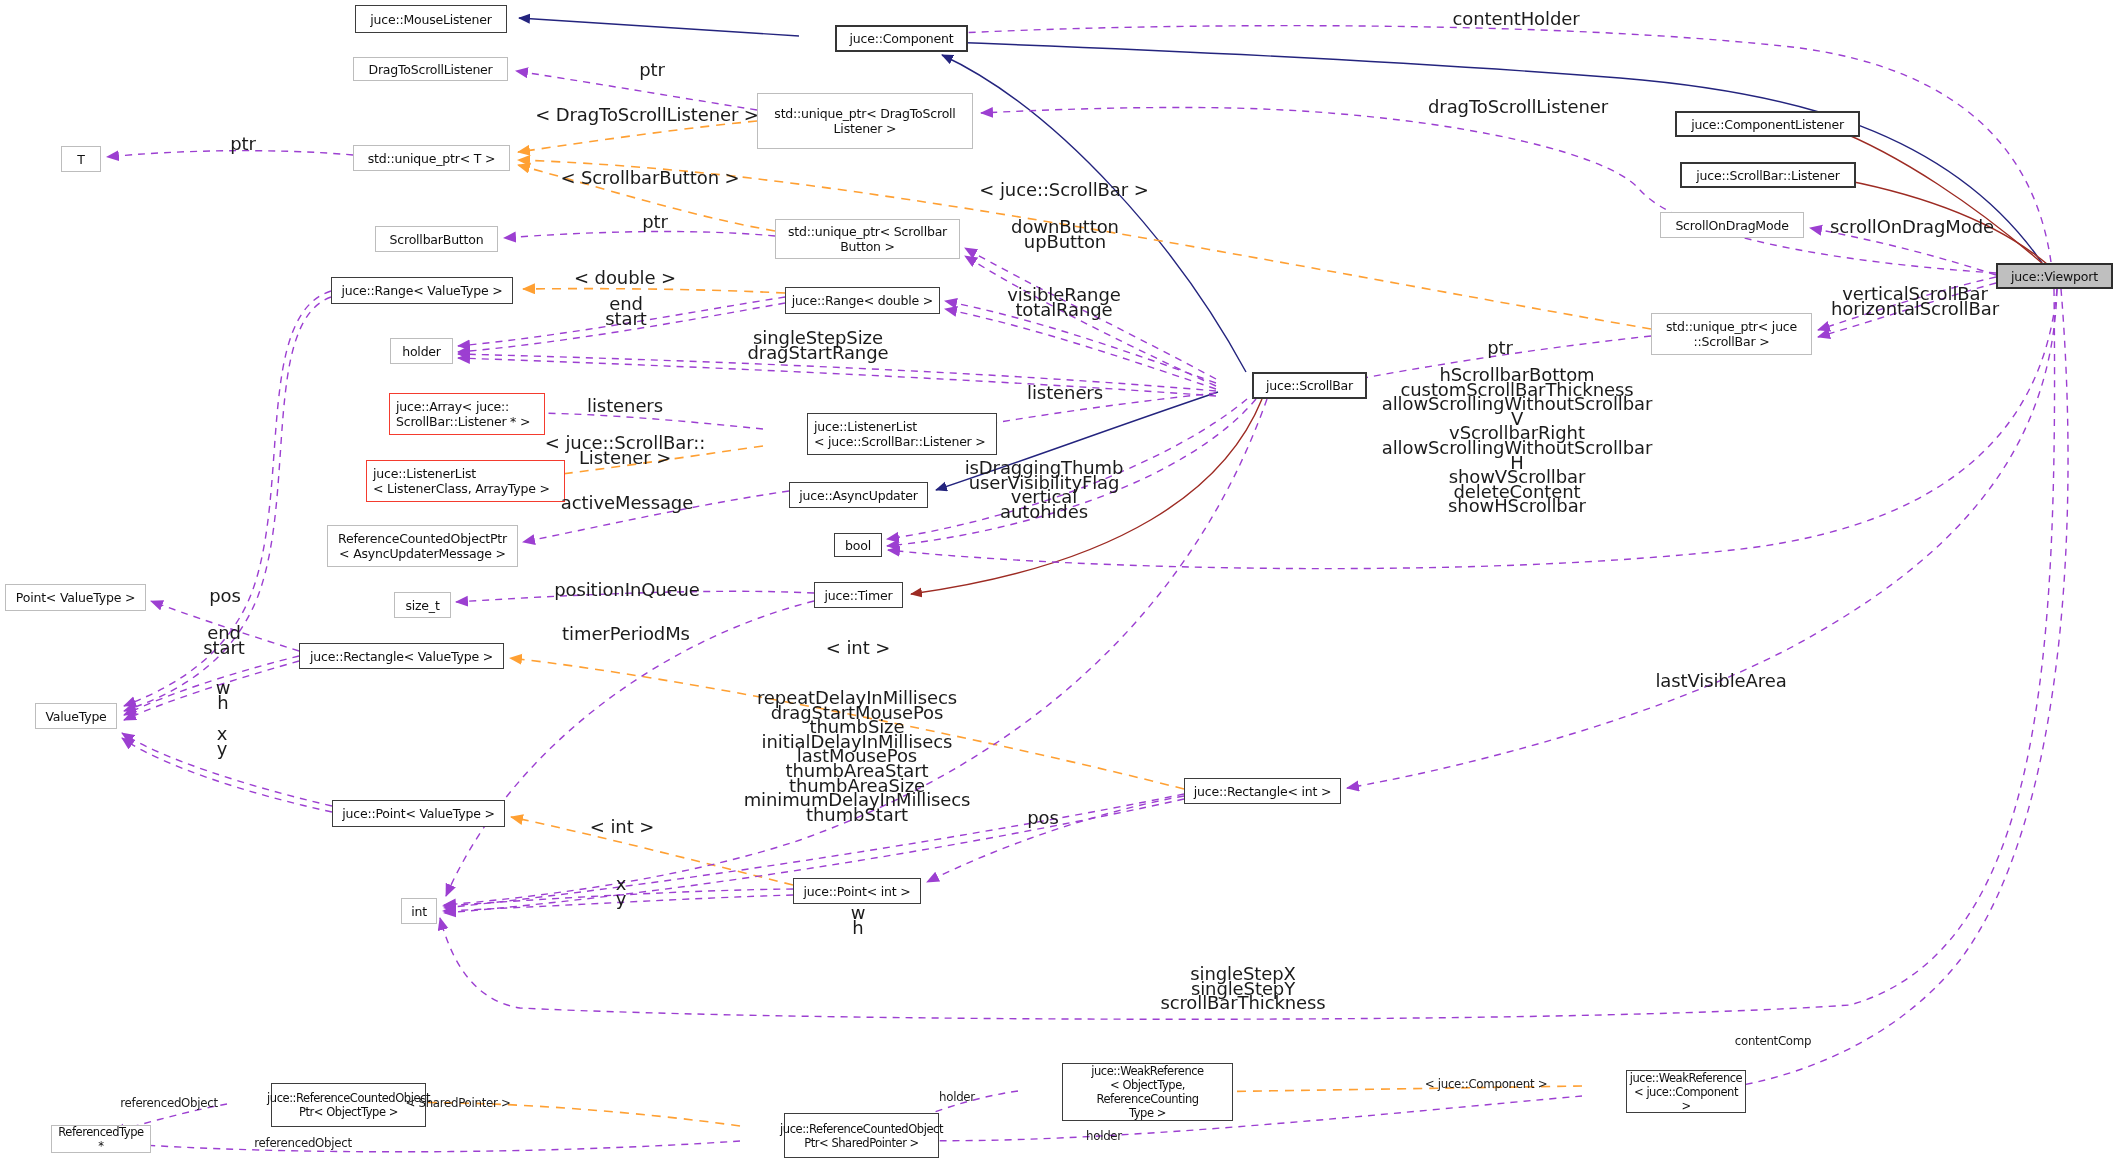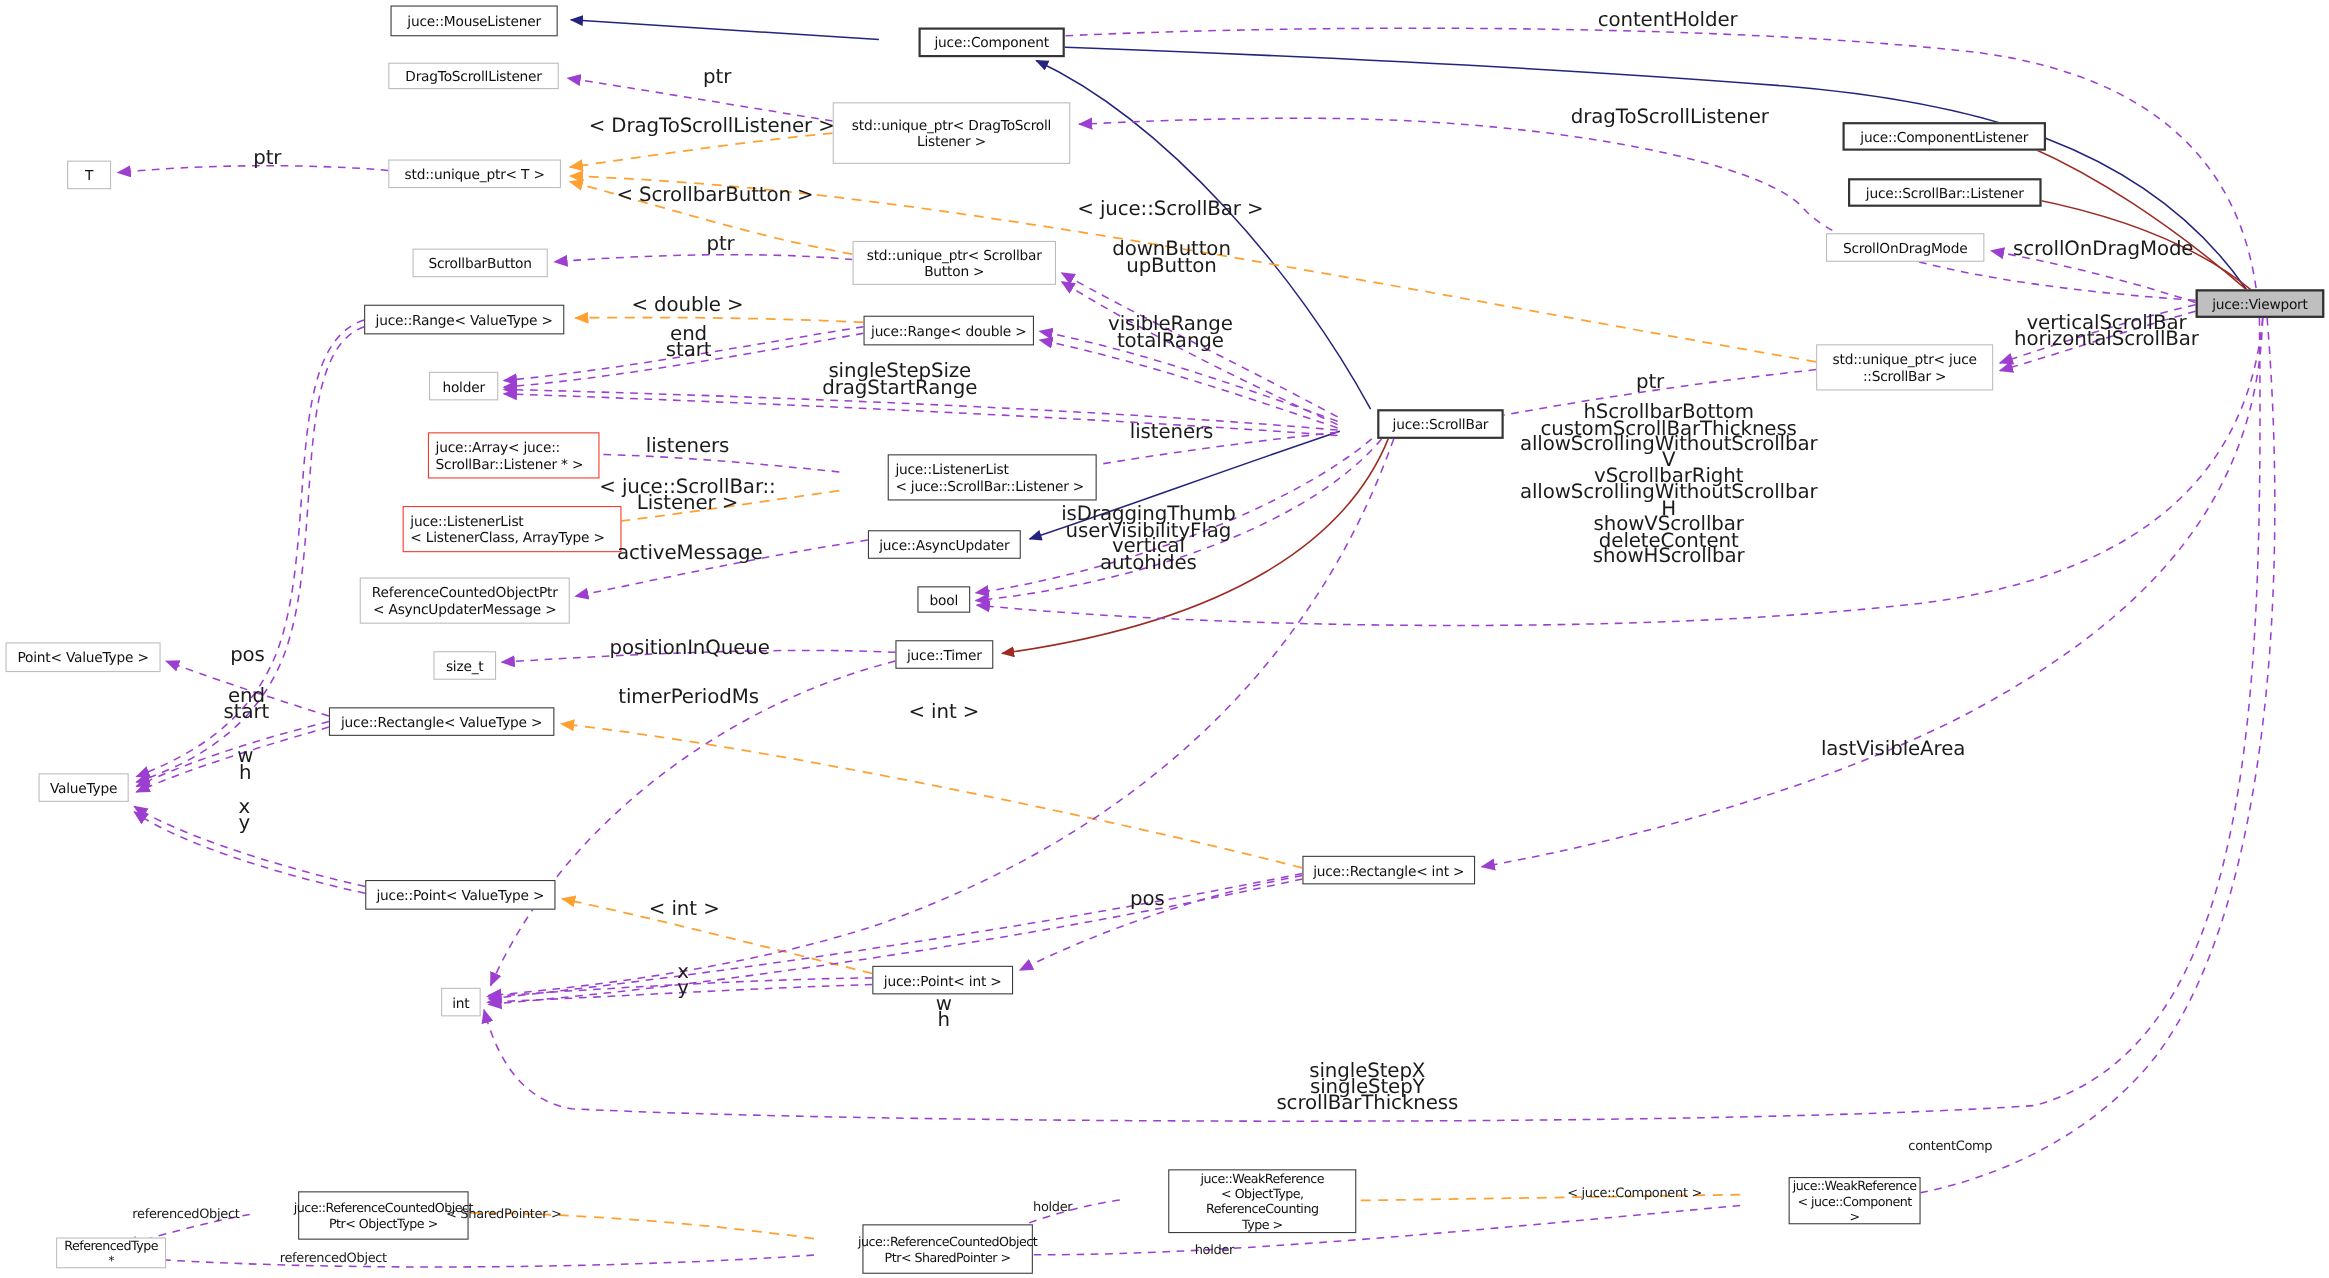--- a/index.html
+++ b/index.html
@@ -210,20 +210,29 @@
   <div class="elabel" style="left:223px;top:681px">w
 h</div>
   <div class="elabel" style="left:222px;top:727px">x
 y</div>
   <div class="elabel" style="left:622px;top:820px">&lt; int &gt;</div>
   <div class="elabel" style="left:621px;top:877px">x
 y</div>
   <div class="elabel" style="left:858px;top:906px">w
 h</div>
   <div class="elabel" style="left:858px;top:641px">&lt; int &gt;</div>
+  <div class="elabel" style="left:857px;top:691px">repeatDelayInMillisecs
+dragStartMousePos
+thumbSize
+initialDelayInMillisecs
+lastMousePos
+thumbAreaStart
+thumbAreaSize
+minimumDelayInMillisecs
+thumbStart</div>
   <div class="elabel" style="left:1043px;top:811px">pos</div>
   <div class="elabel" style="left:1721px;top:674px">lastVisibleArea</div>
   <div class="elabel" style="left:1915px;top:287px">verticalScrollBar
 horizontalScrollBar</div>
   <div class="elabel" style="left:1912px;top:220px">scrollOnDragMode</div>
   <div class="elabel" style="left:1243px;top:967px">singleStepX
 singleStepY
 scrollBarThickness</div>
   <div class="elabel cond" style="left:1773px;top:1034px">contentComp</div>
   <div class="elabel cond" style="left:957px;top:1090px">holder</div>

